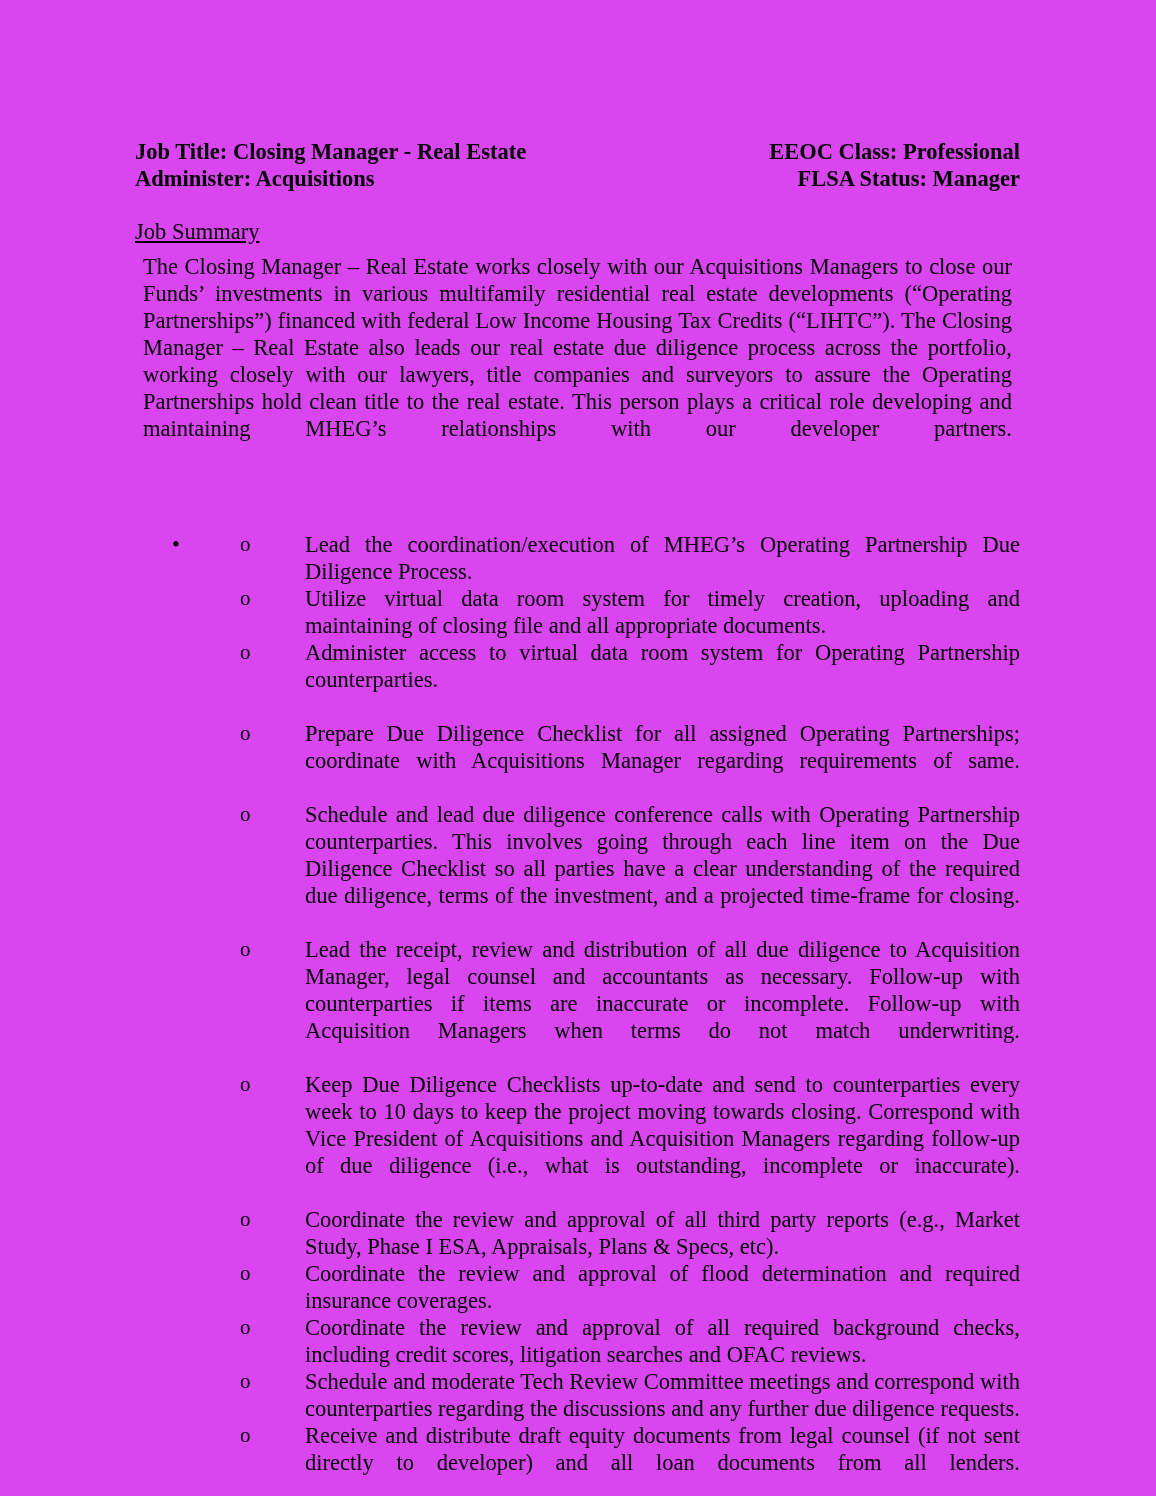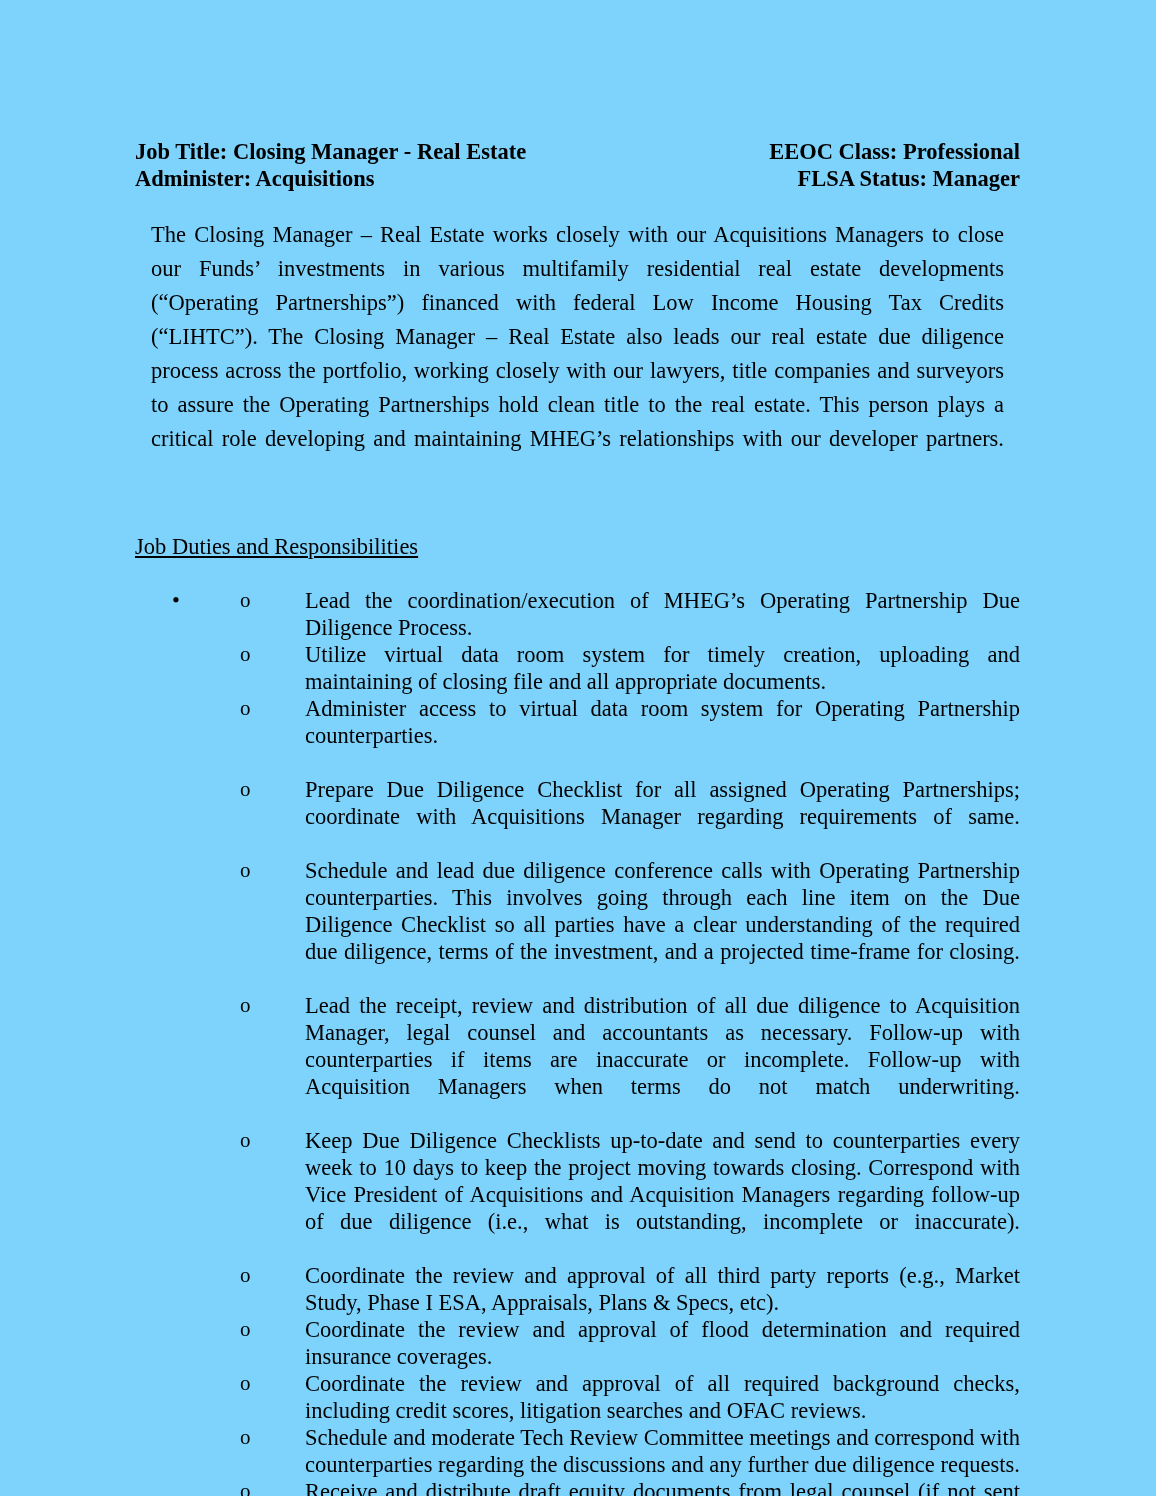--- a/index.html
+++ b/index.html
@@ -11,21 +11,21 @@
     width: 1156px;
     height: 1496px;
     font-family: "Liberation Serif", "DejaVu Serif", serif;
     color: #000000;
     -webkit-font-smoothing: antialiased;
   }
   .page {
     position: relative;
     width: 1156px;
     height: 1496px;
-    background: #7dd3fc;
+    background: #d946ef;
     box-sizing: border-box;
     padding: 138px 136px 0 135px;
   }
 
   
   .doc-header {
     font-weight: bold;
     font-size: 22.5px;
     line-height: 27px;
     margin: 0 0 26px 0;
@@ -49,24 +49,24 @@
     margin: 0;
     display: block;
   }
 
   .heading-wrap { margin: 0 0 0 0; }
   .heading-wrap .section-heading { display: inline; }
 
   
   .body-para {
     font-size: 22.5px;
-    line-height: 34px;
+    line-height: 27px;
     text-align: justify;
     text-justify: inter-word;
-    margin: 16px;
+    margin: 8px;
     hyphens: none;
   }
 
   .spacer-line { height: 27px; }
 
   
   ul.level1 {
     list-style: none;
     margin: 0;
     padding: 0;
@@ -140,27 +140,27 @@
     <div class="hdr-row">
       <span class="hdr-left">Job Title: Closing Manager - Real Estate</span>
       <span class="hdr-right">EEOC Class: Professional</span>
     </div>
     <div class="hdr-row">
       <span class="hdr-left">Administer: Acquisitions</span>
       <span class="hdr-right">FLSA Status: Manager</span>
     </div>
   </div>
 
+  <div class="heading-wrap">
+    <span class="section-heading">Job Summary</span>
+  </div>
   <p class="body-para">The Closing Manager – Real Estate works closely with our Acquisitions Managers to close our Funds’ investments in various multifamily residential real estate developments (“Operating Partnerships”) financed with federal Low Income Housing Tax Credits (“LIHTC”).  The Closing Manager – Real Estate also leads our real estate due diligence process across the portfolio, working closely with our lawyers, title companies and surveyors to assure the Operating Partnerships hold clean title to the real estate. This person plays a critical role developing and maintaining MHEG’s relationships with our developer partners.</p>
 
   <div class="spacer-line"></div>
 
-  <div class="heading-wrap">
-    <span class="section-heading">Job Duties and Responsibilities</span>
-  </div>
 
   <div class="spacer-line"></div>
 
   <ul class="level1">
     <li class="bullet-item">
       <span class="marker">•</span>
 
       <ul class="level2">
         <li class="sub-item">
           <span class="marker">o</span>

